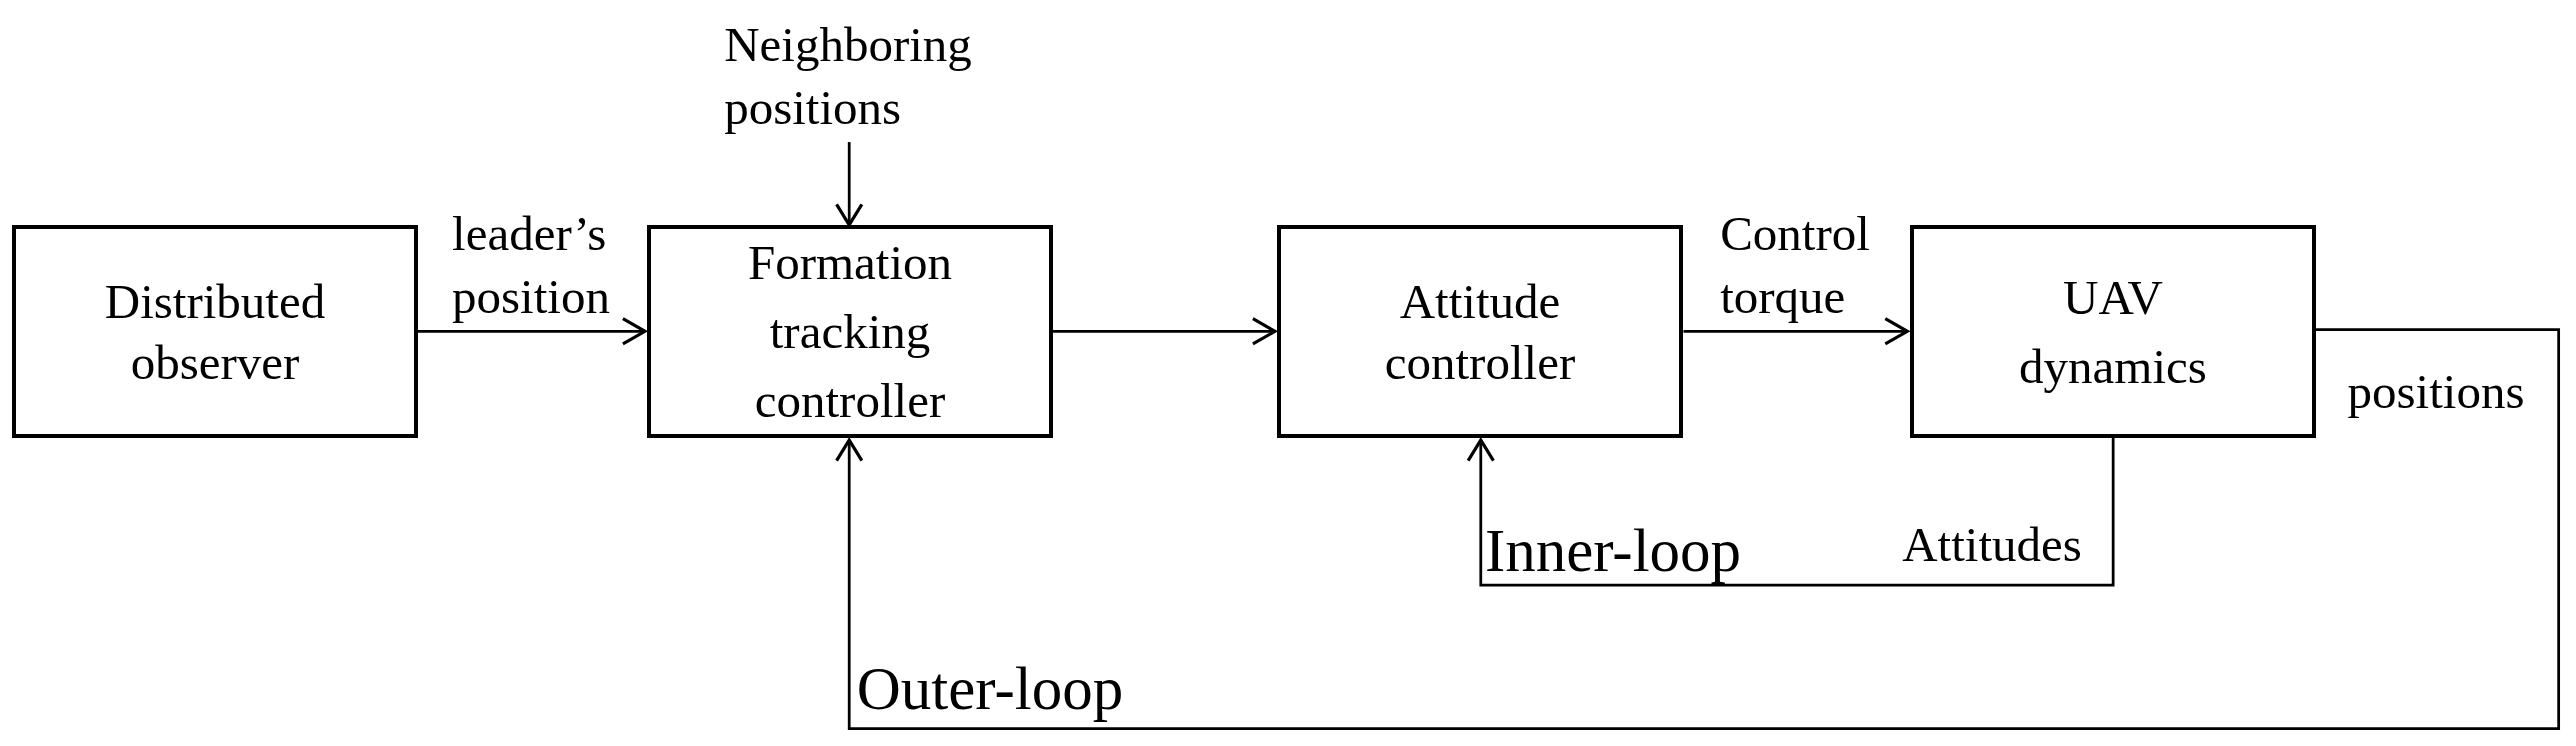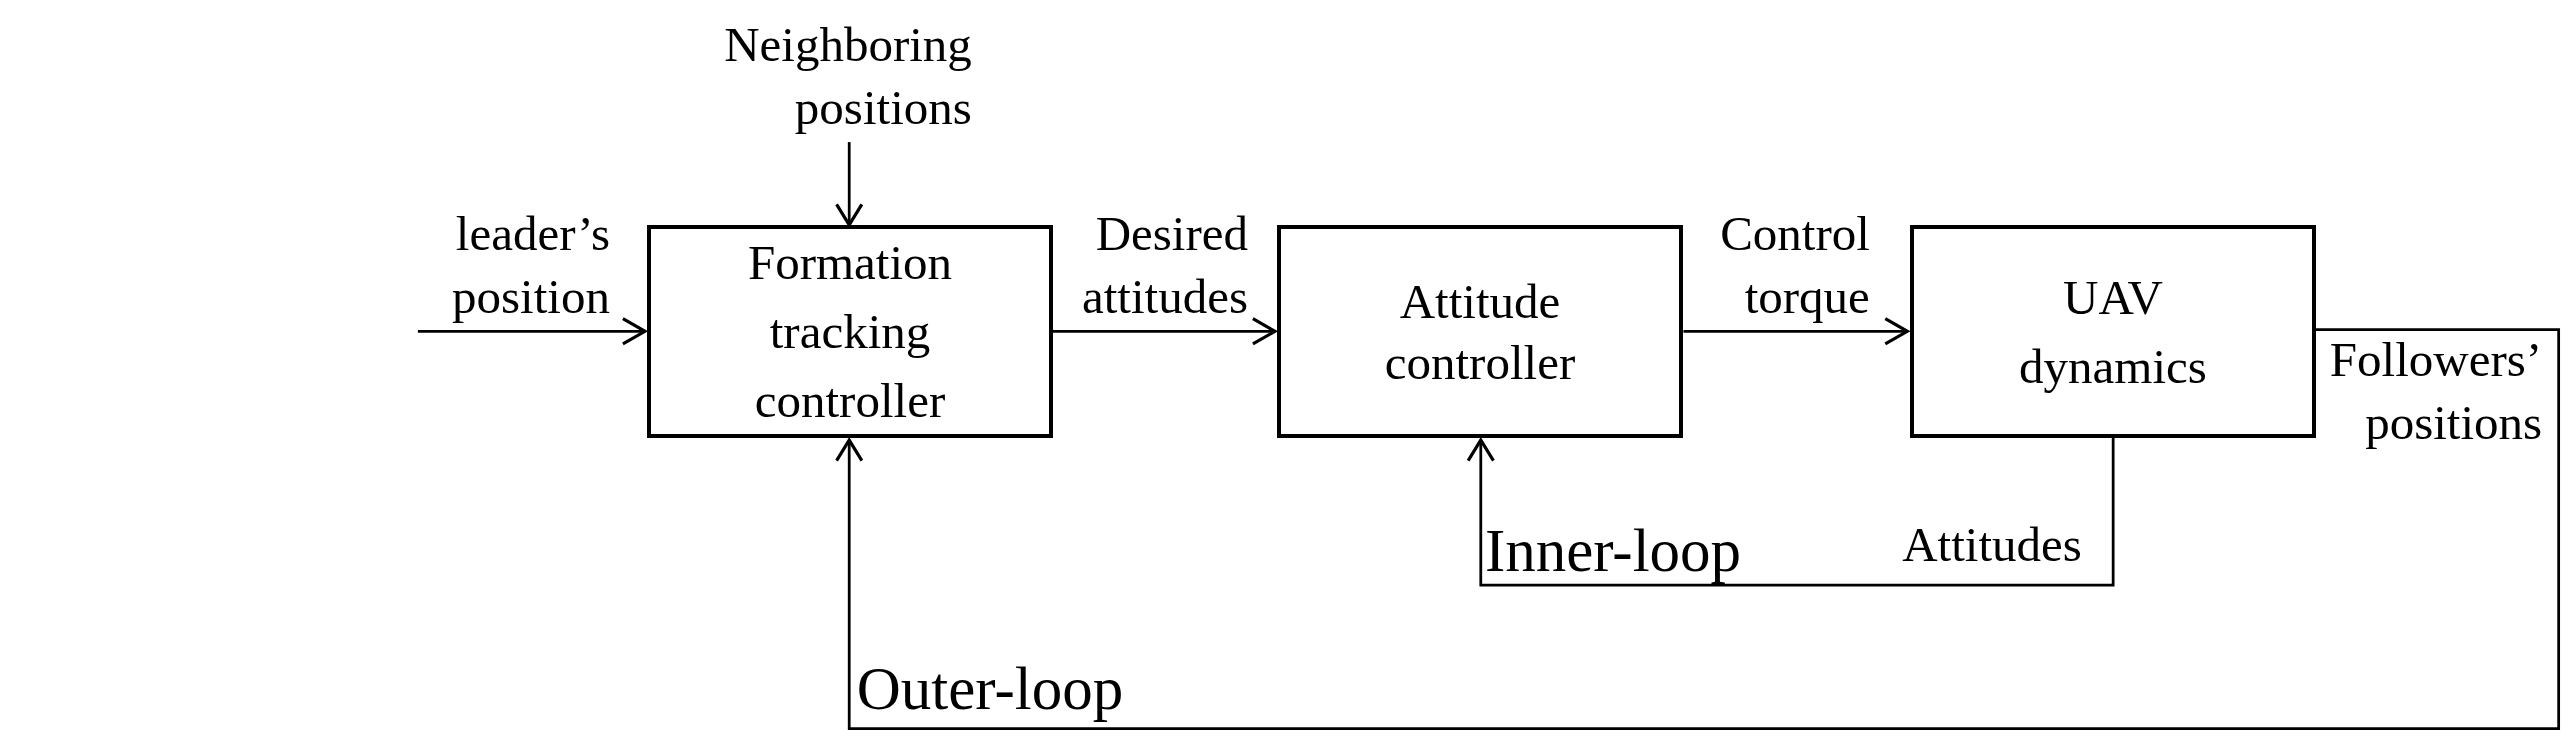--- a/index.html
+++ b/index.html
@@ -47,21 +47,21 @@
     justify-content: center;
     align-items: center;
     text-align: center;
     font-size: 49px;
     line-height: 61px;
     white-space: nowrap;
   }
   .label {
     position: absolute;
     transform: translate(-50%, -50%);
-    text-align: right;
+    text-align: left;
     font-size: 49px;
     line-height: 63px;
     white-space: nowrap;
   }
   .label.loop {
     font-size: 61px;
     line-height: 55px;
   }
 </style>
 </head>
@@ -83,20 +83,24 @@
     <path class="wire" d="M 1077 180 L 1077 283"></path>
     <path class="head" d="M 1061 259 L 1077 285 L 1093 259"></path>
 
     <path class="wire" d="M 2937 418 L 3245 418 L 3245 924 L 1077 924 L 1077 560"></path>
     <path class="head" d="M 1061 584 L 1077 558 L 1093 584"></path>
 
     <path class="wire" d="M 2680 555 L 2680 742 L 1878 742 L 1878 560"></path>
     <path class="head" d="M 1862 584 L 1878 558 L 1894 584"></path>
   </svg>
 
+  <div class="box" style="left:12px;">
+    <div>Distributed</div>
+    <div>observer</div>
+  </div>
 
   <div class="box" style="left:647px;gap:8px;">
     <div>Formation</div>
     <div>tracking</div>
     <div>controller</div>
   </div>
 
   <div class="box" style="left:1277px;">
     <div>Attitude</div>
     <div>controller</div>
@@ -110,32 +114,27 @@
   <div class="label" style="left:848px; top:76px;">
     <div>Neighboring</div>
     <div>positions</div>
   </div>
 
   <div class="label" style="left:531px; top:265px;">
     <div>leader’s</div>
     <div>position</div>
   </div>
 
-  <div class="label" style="left:1165px; top:265px;">
-    <div>Desired</div>
-    <div>attitudes</div>
-  </div>
 
   <div class="label" style="left:1795px; top:265px;">
     <div>Control</div>
     <div>torque</div>
   </div>
 
   <div class="label" style="left:2436px; top:391px;">
-    <div>Followers’</div>
     <div>positions</div>
   </div>
 
   <div class="label loop" style="left:1613px; top:550px;">Inner-loop</div>
 
   <div class="label" style="left:1992px; top:544px;">Attitudes</div>
 
   <div class="label loop" style="left:990px; top:688px;">Outer-loop</div>
 
 </div>

